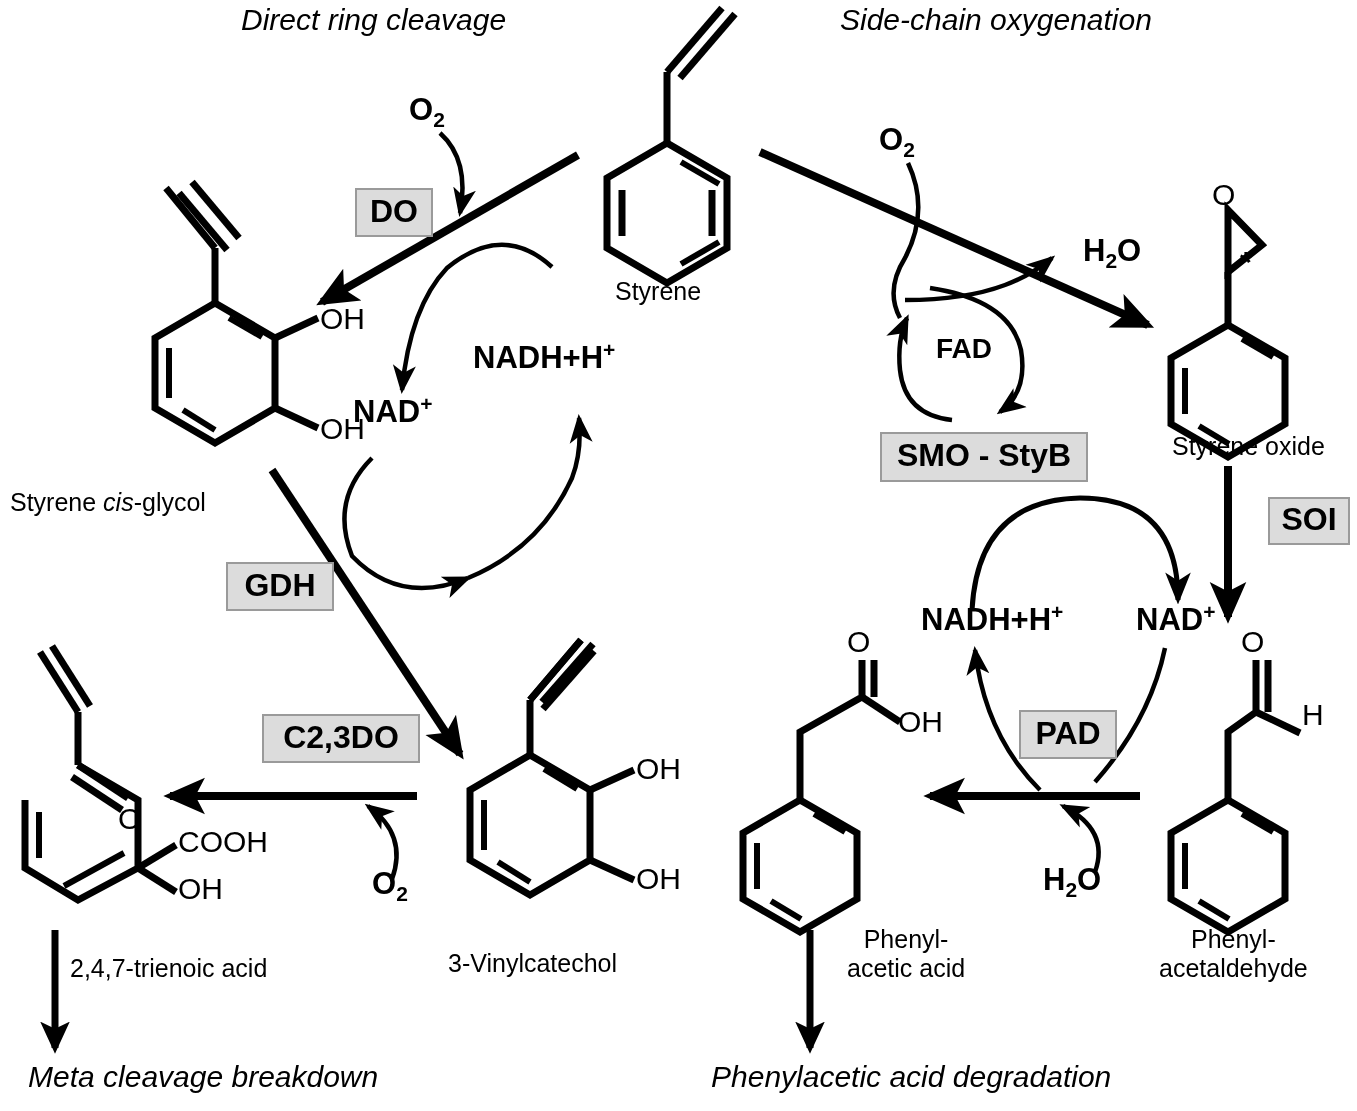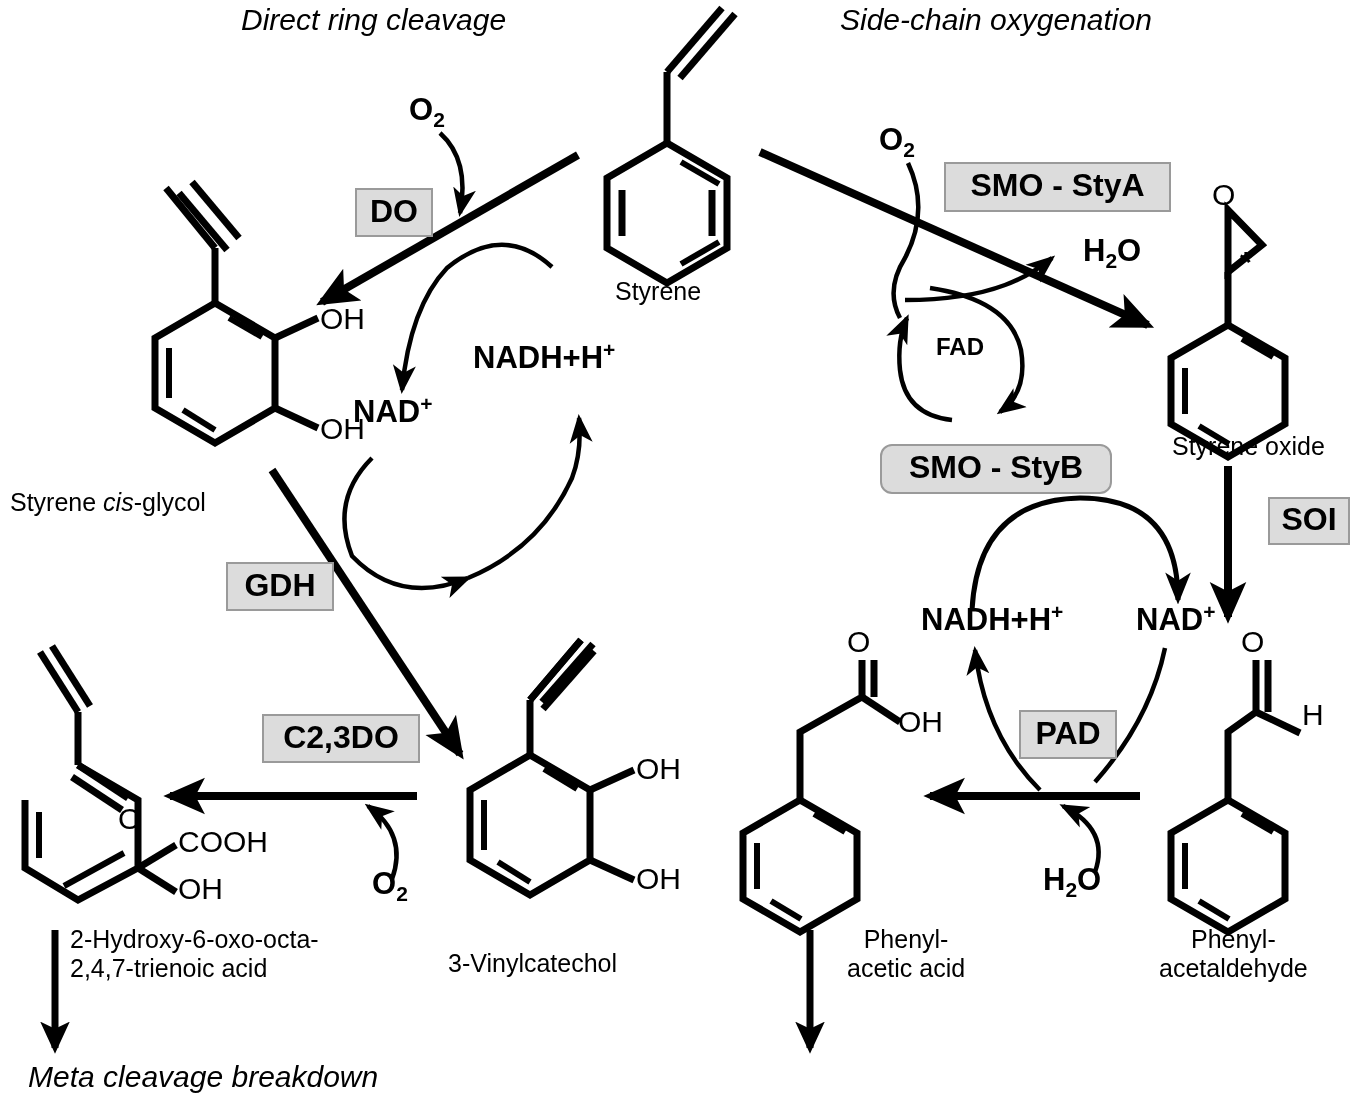--- a/index.html
+++ b/index.html
@@ -10,21 +10,21 @@
   .lbl{position:absolute;white-space:nowrap;}
 
   
   .section-title{font-style:italic;font-size:30px;font-weight:400;}
 
   
   .cofactor{font-weight:bold;font-size:31px;}
   .cofactor .sup{font-size:21px;vertical-align:super;}
   .cofactor .sub{font-size:21px;vertical-align:sub;}
 
-  .fad{font-weight:bold;font-size:24px;}
+  .fad{font-weight:bold;font-size:28px;}
 
   
   .cname{font-size:25px;font-weight:400;line-height:1.14;}
   .cname i{font-style:italic;}
 
   
   .atom{font-size:30px;font-weight:400;}
   .star{font-size:30px;font-weight:700;}
 
   
@@ -254,22 +254,21 @@
 
   <div class="lbl cofactor" style="left:1136px;top:600px;">
     <span>NAD</span><span class="sup">+</span>
   </div>
 
   <div class="lbl fad" style="left:936px;top:333px;">FAD</div>
 
   <div class="ebox" style="left:355px;top:188px;width:78px;height:49px;">DO</div>
   <div class="ebox" style="left:226px;top:562px;width:108px;height:49px;text-align:right;">GDH</div>
   <div class="ebox" style="left:262px;top:714px;width:158px;height:49px;">C2,3DO</div>
-  <div class="ebox" style="left:944px;top:162px;width:227px;height:50px;">SMO - StyA</div>
-  <div class="ebox" style="left:880px;top:444px;width:232px;height:50px;border-radius:12px;">SMO - StyB</div>
+  <div class="ebox" style="left:880px;top:432px;width:208px;height:50px;">SMO - StyB</div>
   <div class="ebox" style="left:1268px;top:497px;width:82px;height:48px;">SOI</div>
   <div class="ebox" style="left:1019px;top:710px;width:98px;height:49px;">PAD</div>
 
   <div class="lbl atom" style="left:320px;top:302px;">OH</div>
   <div class="lbl atom" style="left:320px;top:412px;">OH</div>
 
   <div class="lbl atom" style="left:636px;top:752px;">OH</div>
   <div class="lbl atom" style="left:636px;top:862px;">OH</div>
 
   <div class="lbl atom" style="left:118px;top:802px;">O</div>
@@ -287,28 +286,29 @@
 
   <div class="lbl cname" style="left:615px;top:277px;">Styrene</div>
 
   <div class="lbl cname" style="left:10px;top:488px;">
     <span>Styrene </span><i>cis</i><span>-glycol</span>
   </div>
 
   <div class="lbl cname" style="left:448px;top:925px;margin-top:24px;">3-Vinylcatechol</div>
 
   <div class="lbl cname" style="left:70px;top:925px;">
-    <span>2-Hydroxy-6-oxo-octa-</span><br><span>2,4,7-trienoic acid</span>
+    <br><span>2,4,7-trienoic acid</span>
   </div>
 
   <div class="lbl cname" style="left:1172px;top:432px;">Styrene oxide</div>
 
   <div class="lbl cname" style="left:1159px;top:925px;text-align:center;">
     <span>Phenyl-</span><br><span>acetaldehyde</span>
   </div>
 
   <div class="lbl cname" style="left:847px;top:925px;text-align:center;">
     <span>Phenyl-</span><br><span>acetic acid</span>
   </div>
 
   <div class="lbl dest" style="left:28px;top:1060px;">Meta cleavage breakdown</div>
+  <div class="lbl dest" style="left:711px;top:1060px;">Phenylacetic acid degradation</div>
 
 </div>
 
 </body></html>

